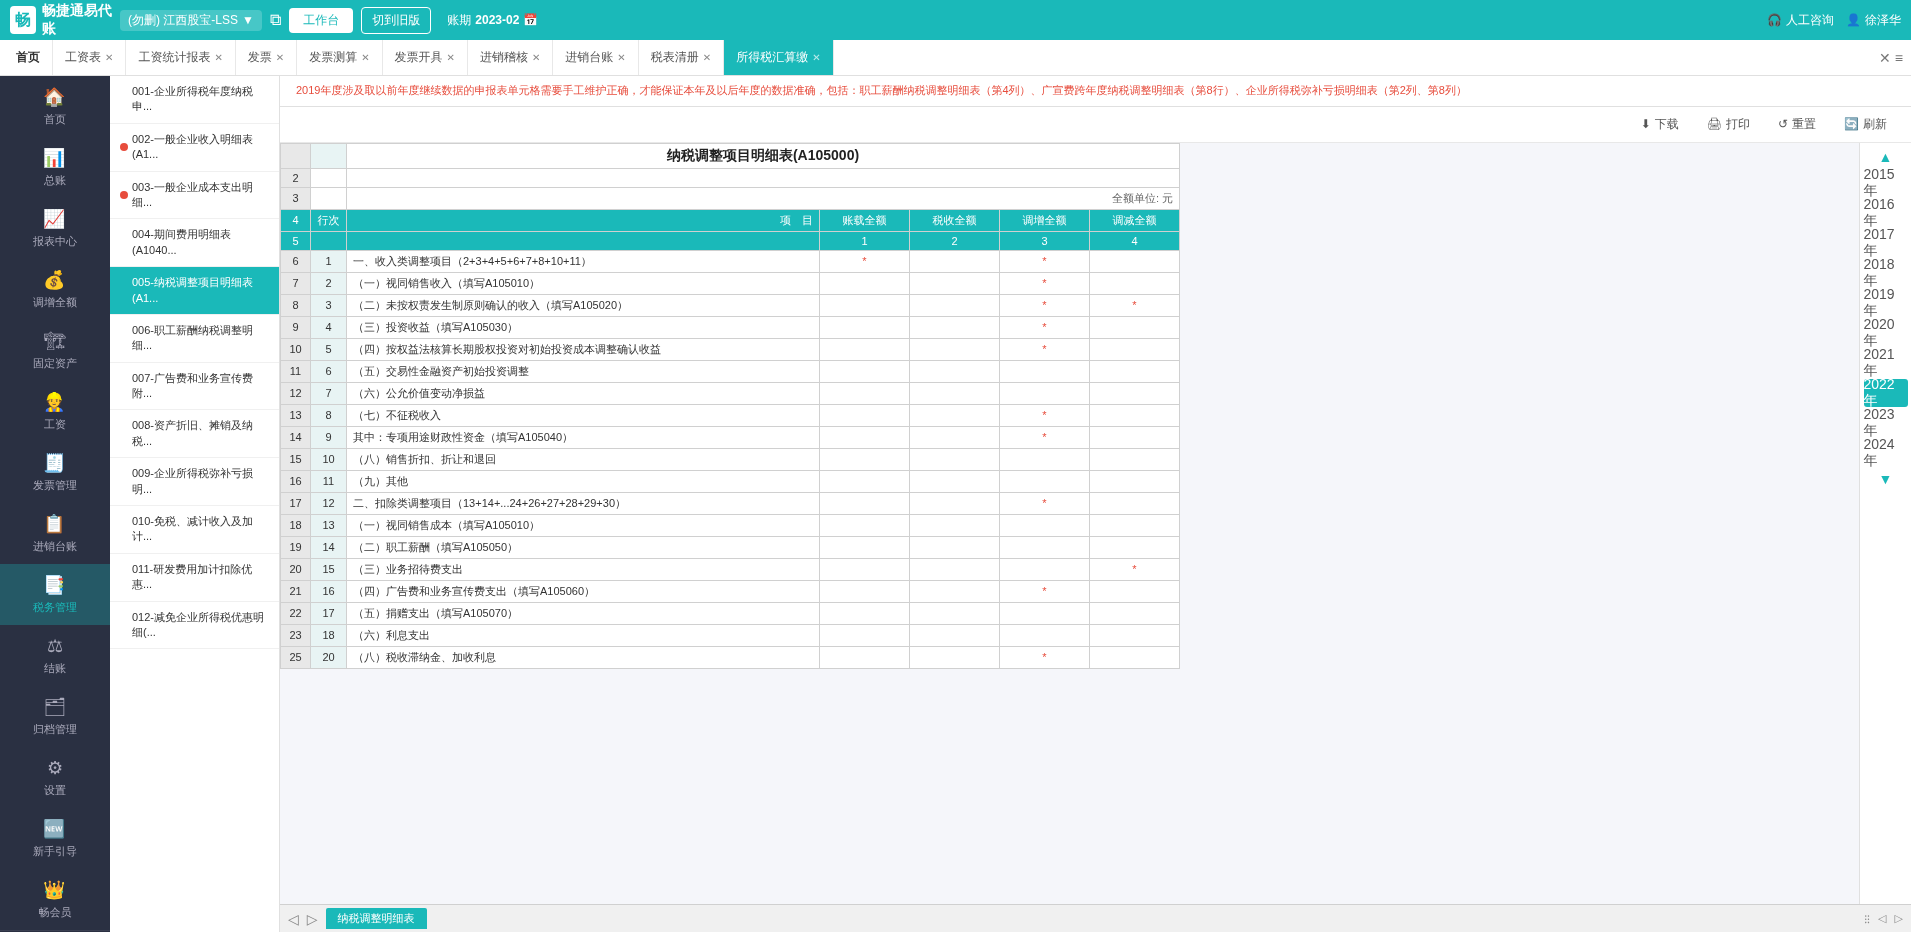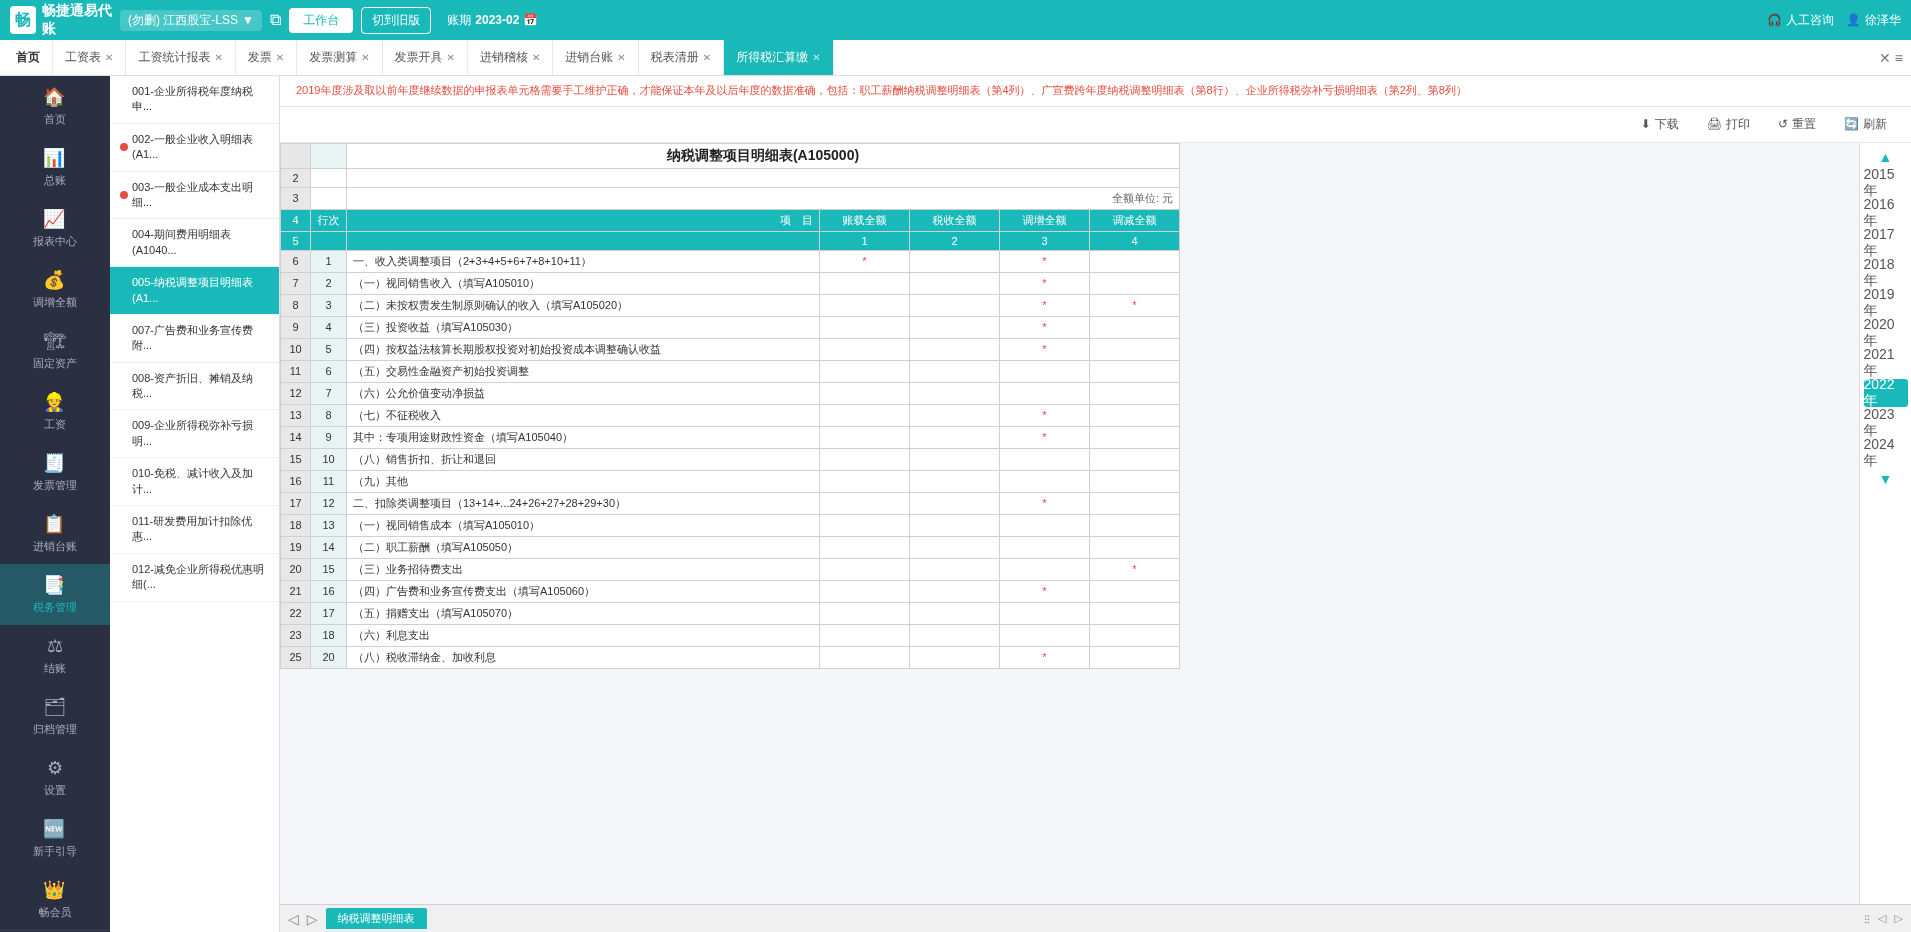--- a/index.html
+++ b/index.html
@@ -246,20 +246,24 @@
         <span class="list-item-dot dot-red"></span>
         <span>003-一般企业成本支出明细...</span>
       </div>
       <div class="list-item">
         <span class="list-item-dot dot-none"></span>
         <span>004-期间费用明细表(A1040...</span>
       </div>
       <div class="list-item active">
         <span class="list-item-dot"></span>
         <span>005-纳税调整项目明细表(A1...</span>
+      </div>
+      <div class="list-item">
+        <span class="list-item-dot dot-none"></span>
+        <span>006-职工薪酬纳税调整明细...</span>
       </div>
       <div class="list-item">
         <span class="list-item-dot dot-none"></span>
         <span>007-广告费和业务宣传费附...</span>
       </div>
       <div class="list-item">
         <span class="list-item-dot dot-none"></span>
         <span>008-资产折旧、摊销及纳税...</span>
       </div>
       <div class="list-item">

